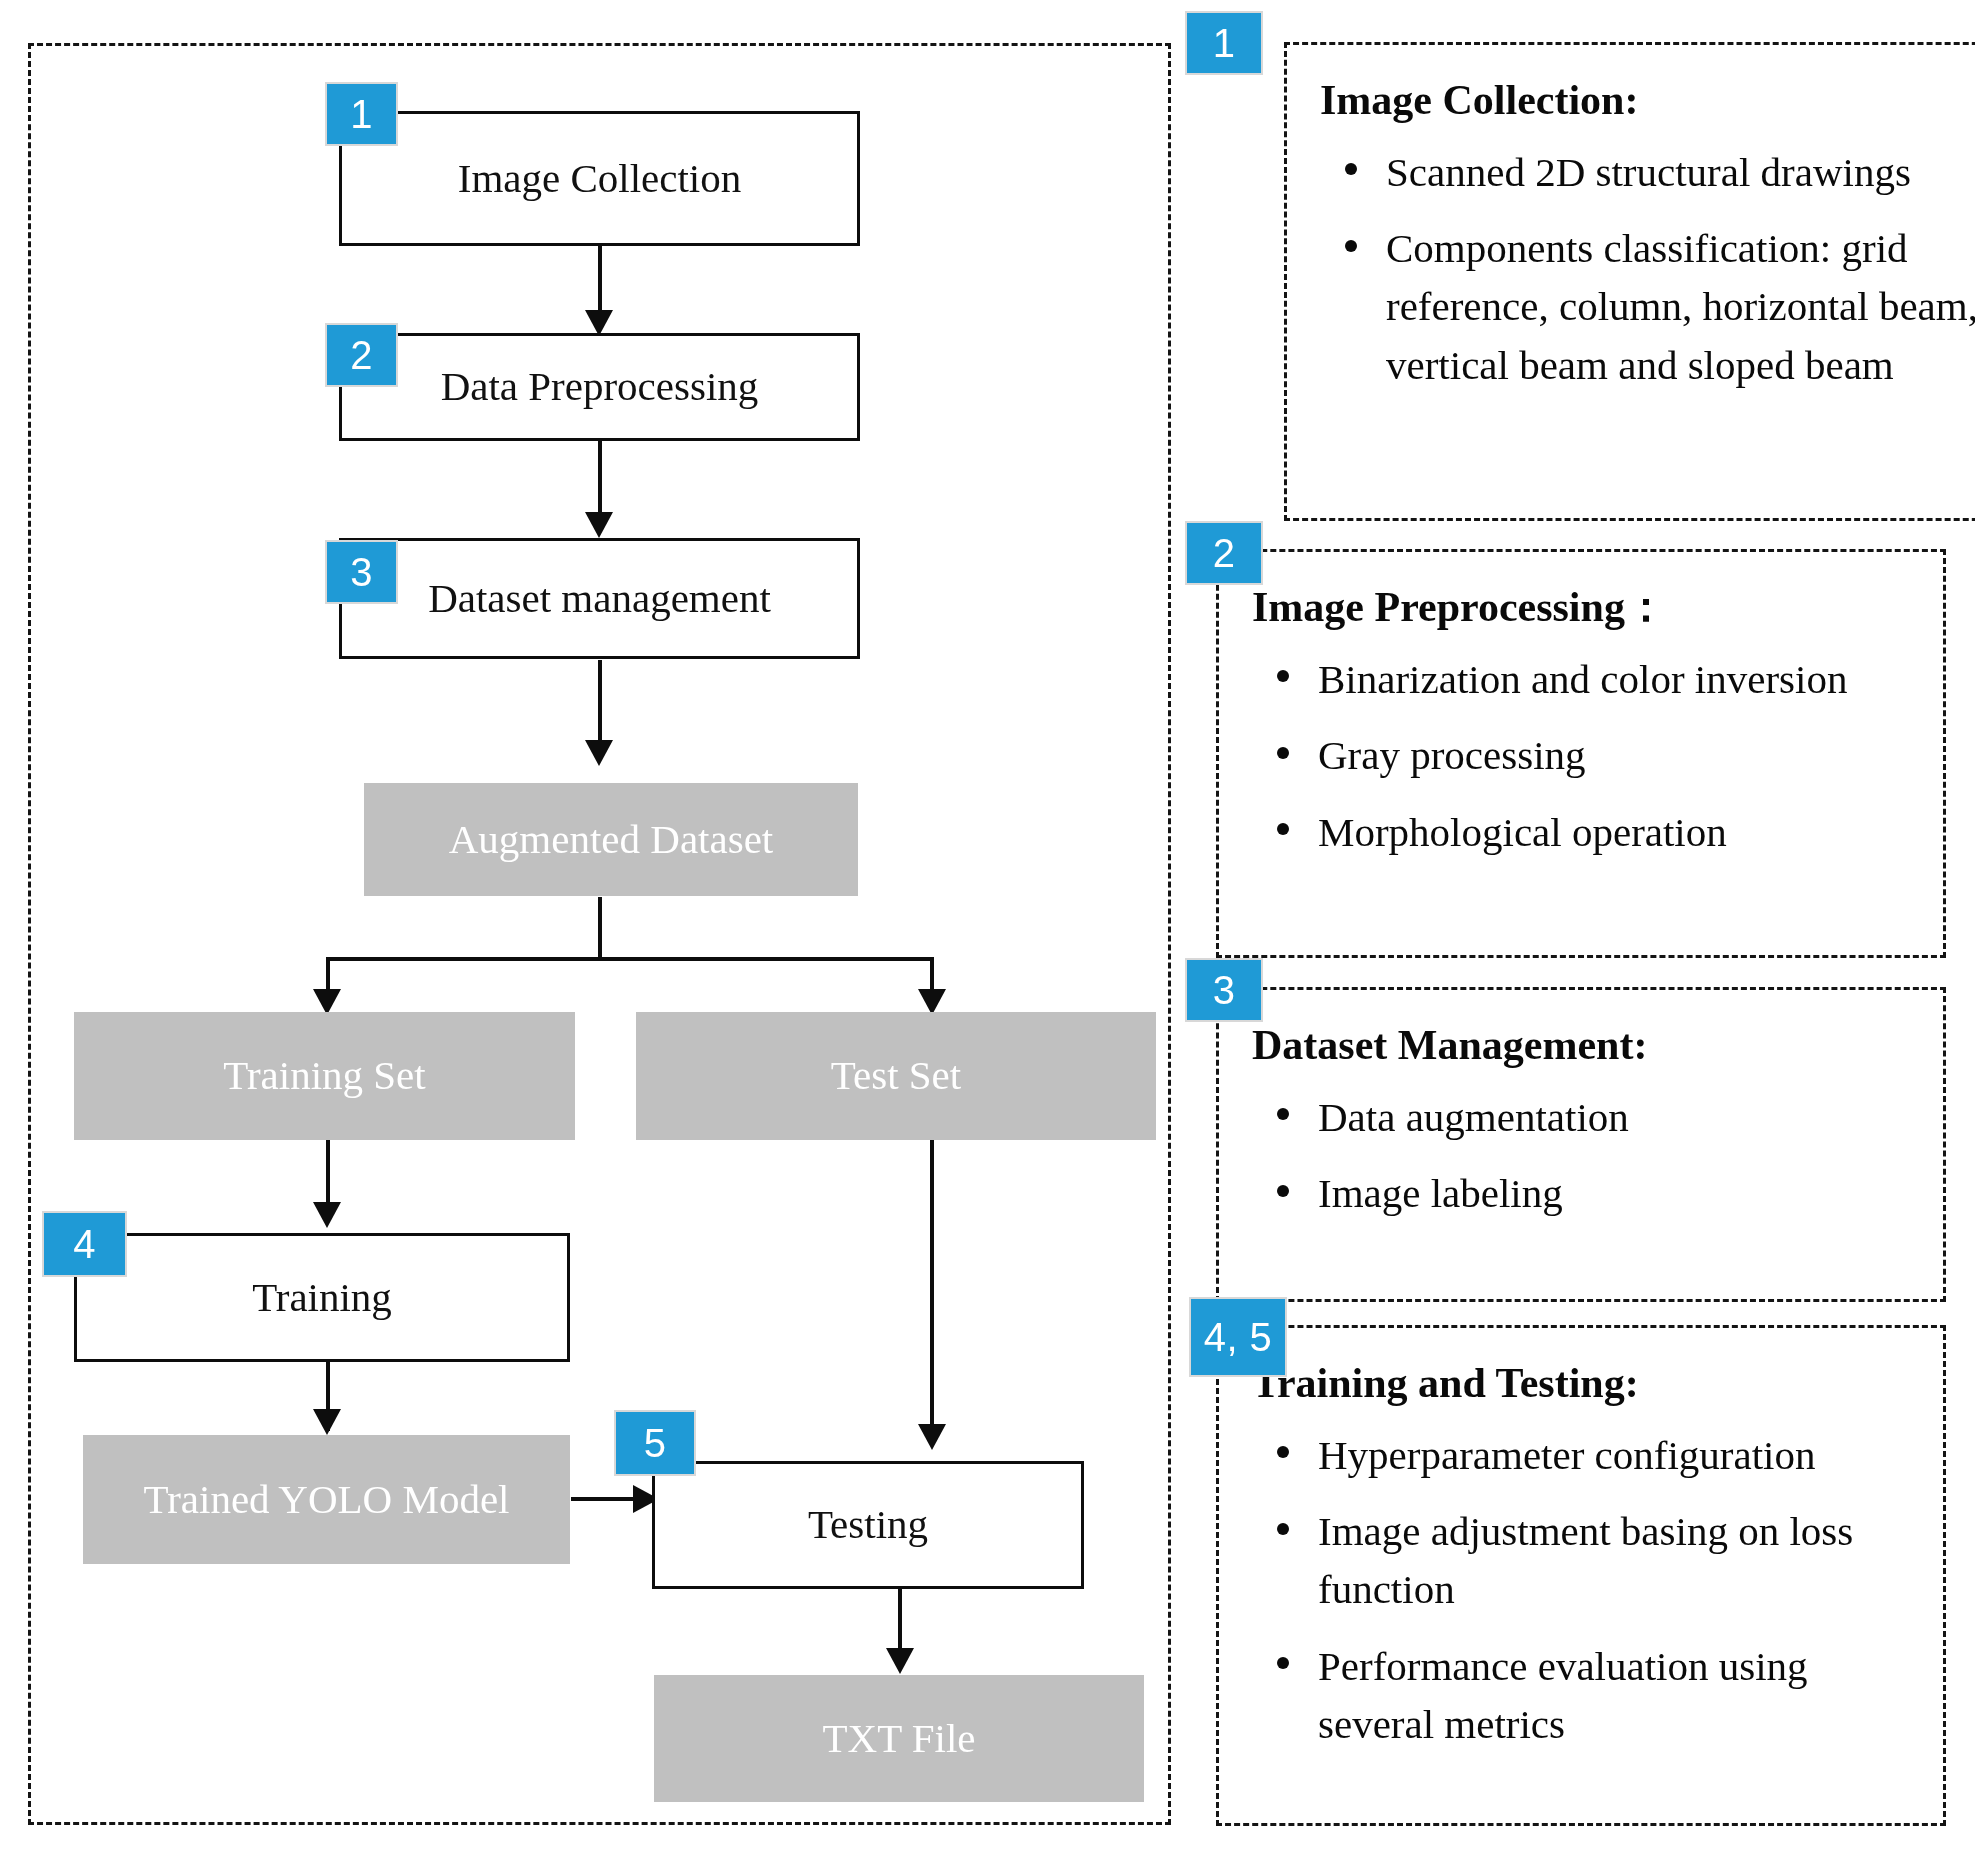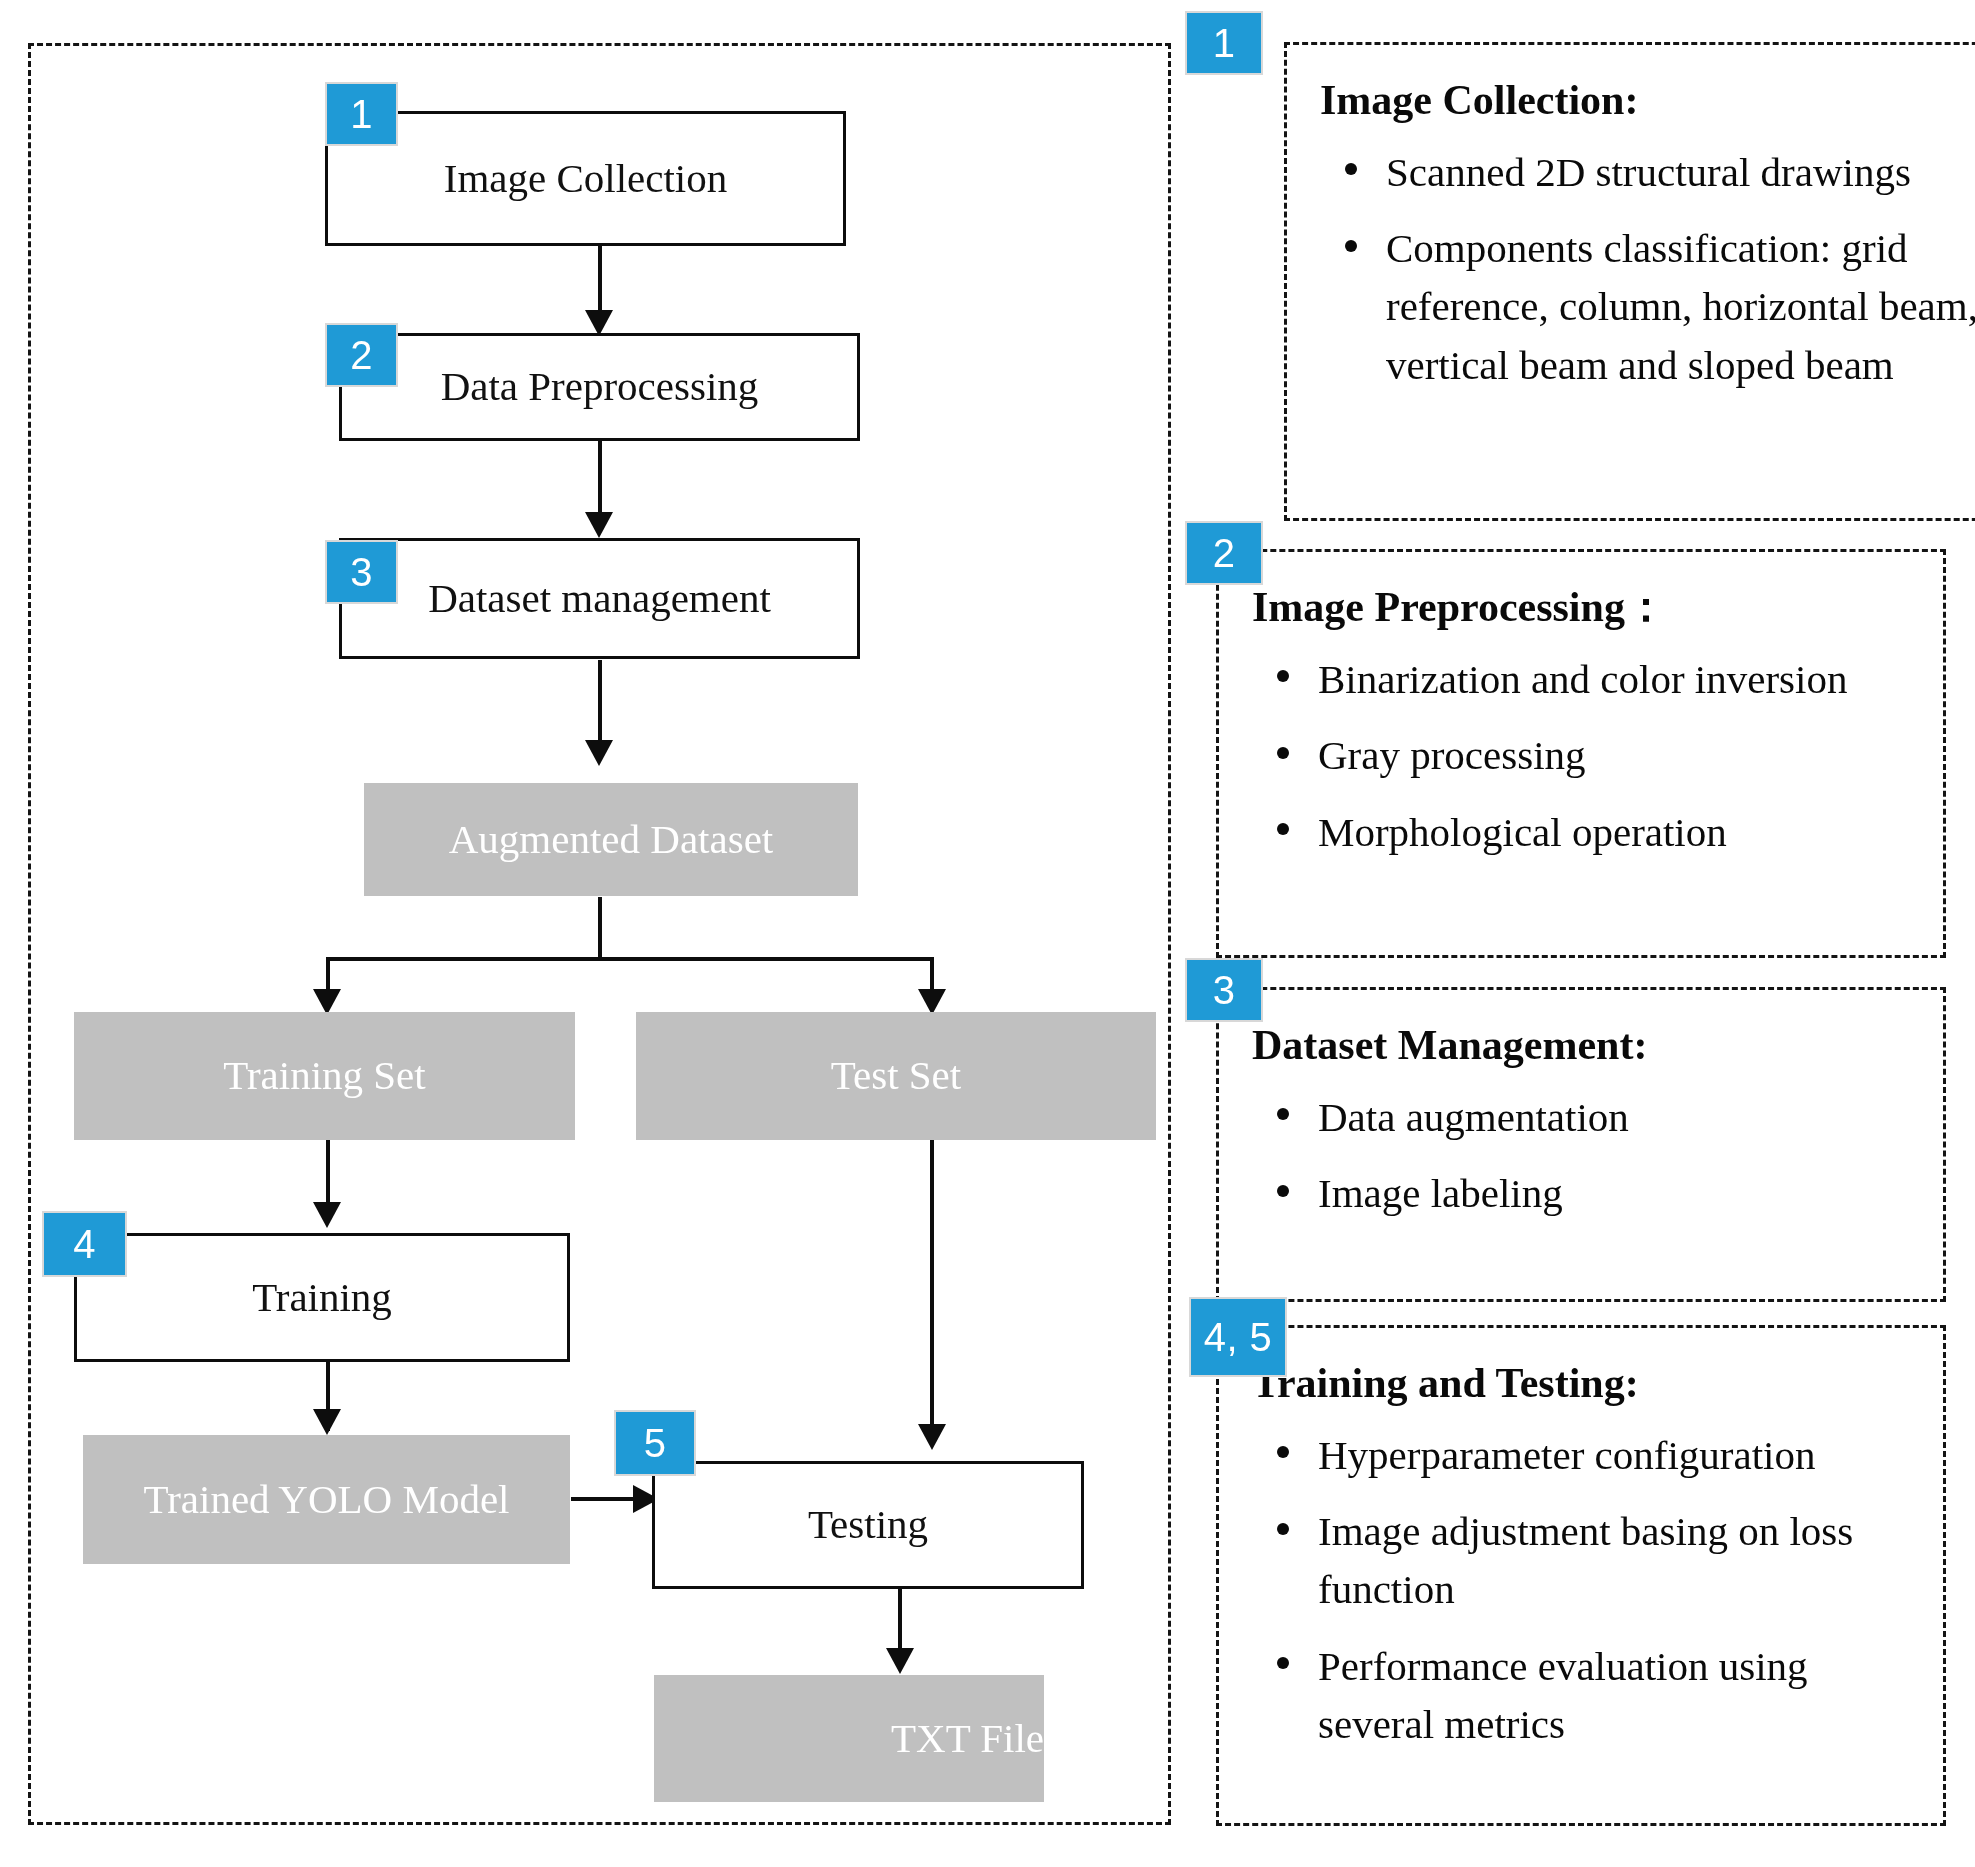--- a/index.html
+++ b/index.html
@@ -139,21 +139,21 @@
     background: #0a0a0a;
   }
 </style>
 </head>
 <body>
 
 <div id="root">
 
   <div class="dashed-panel" style="left:28px; top:43px; width:1143px; height:1782px;"></div>
 
-  <div class="flow-box white" style="left:325px; top:111px; width:521px; height:135px;text-align:right;">
+  <div class="flow-box white" style="left:339px; top:111px; width:521px; height:135px;text-align:right;">
     <span>Image Collection</span>
   </div>
   <div class="badge" style="left:325px; top:82px; width:73px; height:64px;">
     <span>1</span>
   </div>
   <div class="vline" style="left:598px; top:246px; height:73px;"></div>
   <div class="arrow-down" style="left:585px; top:310px;"></div>
 
   <div class="flow-box white" style="left:339px; top:333px; width:521px; height:108px;">
     <span>Data Preprocessing</span>
@@ -218,21 +218,21 @@
   <div class="flow-box white" style="left:652px; top:1461px; width:432px; height:128px;">
     <span>Testing</span>
   </div>
   <div class="badge" style="left:614px; top:1410px; width:82px; height:66px;">
     <span>5</span>
   </div>
 
   <div class="vline" style="left:898px; top:1589px; height:75px;"></div>
   <div class="arrow-down" style="left:886px; top:1648px;"></div>
 
-  <div class="flow-box gray" style="left:654px; top:1675px; width:390px; height:127px;justify-content:flex-end;">
+  <div class="flow-box gray" style="left:654px; top:1675px; width:490px; height:127px;">
     <span>TXT File</span>
   </div>
 
   <div class="dashed-panel" style="left:1284px; top:42px; width:730px; height:479px;">
     <div class="panel-inner">
       <div class="panel-heading">Image Collection:</div>
       <ul class="panel-list">
         <li><span class="bullet"></span><span>Scanned 2D structural drawings</span></li>
         <li><span class="bullet"></span><span>Components classification: grid reference, column, horizontal beam, vertical beam and sloped beam</span></li>
       </ul>

